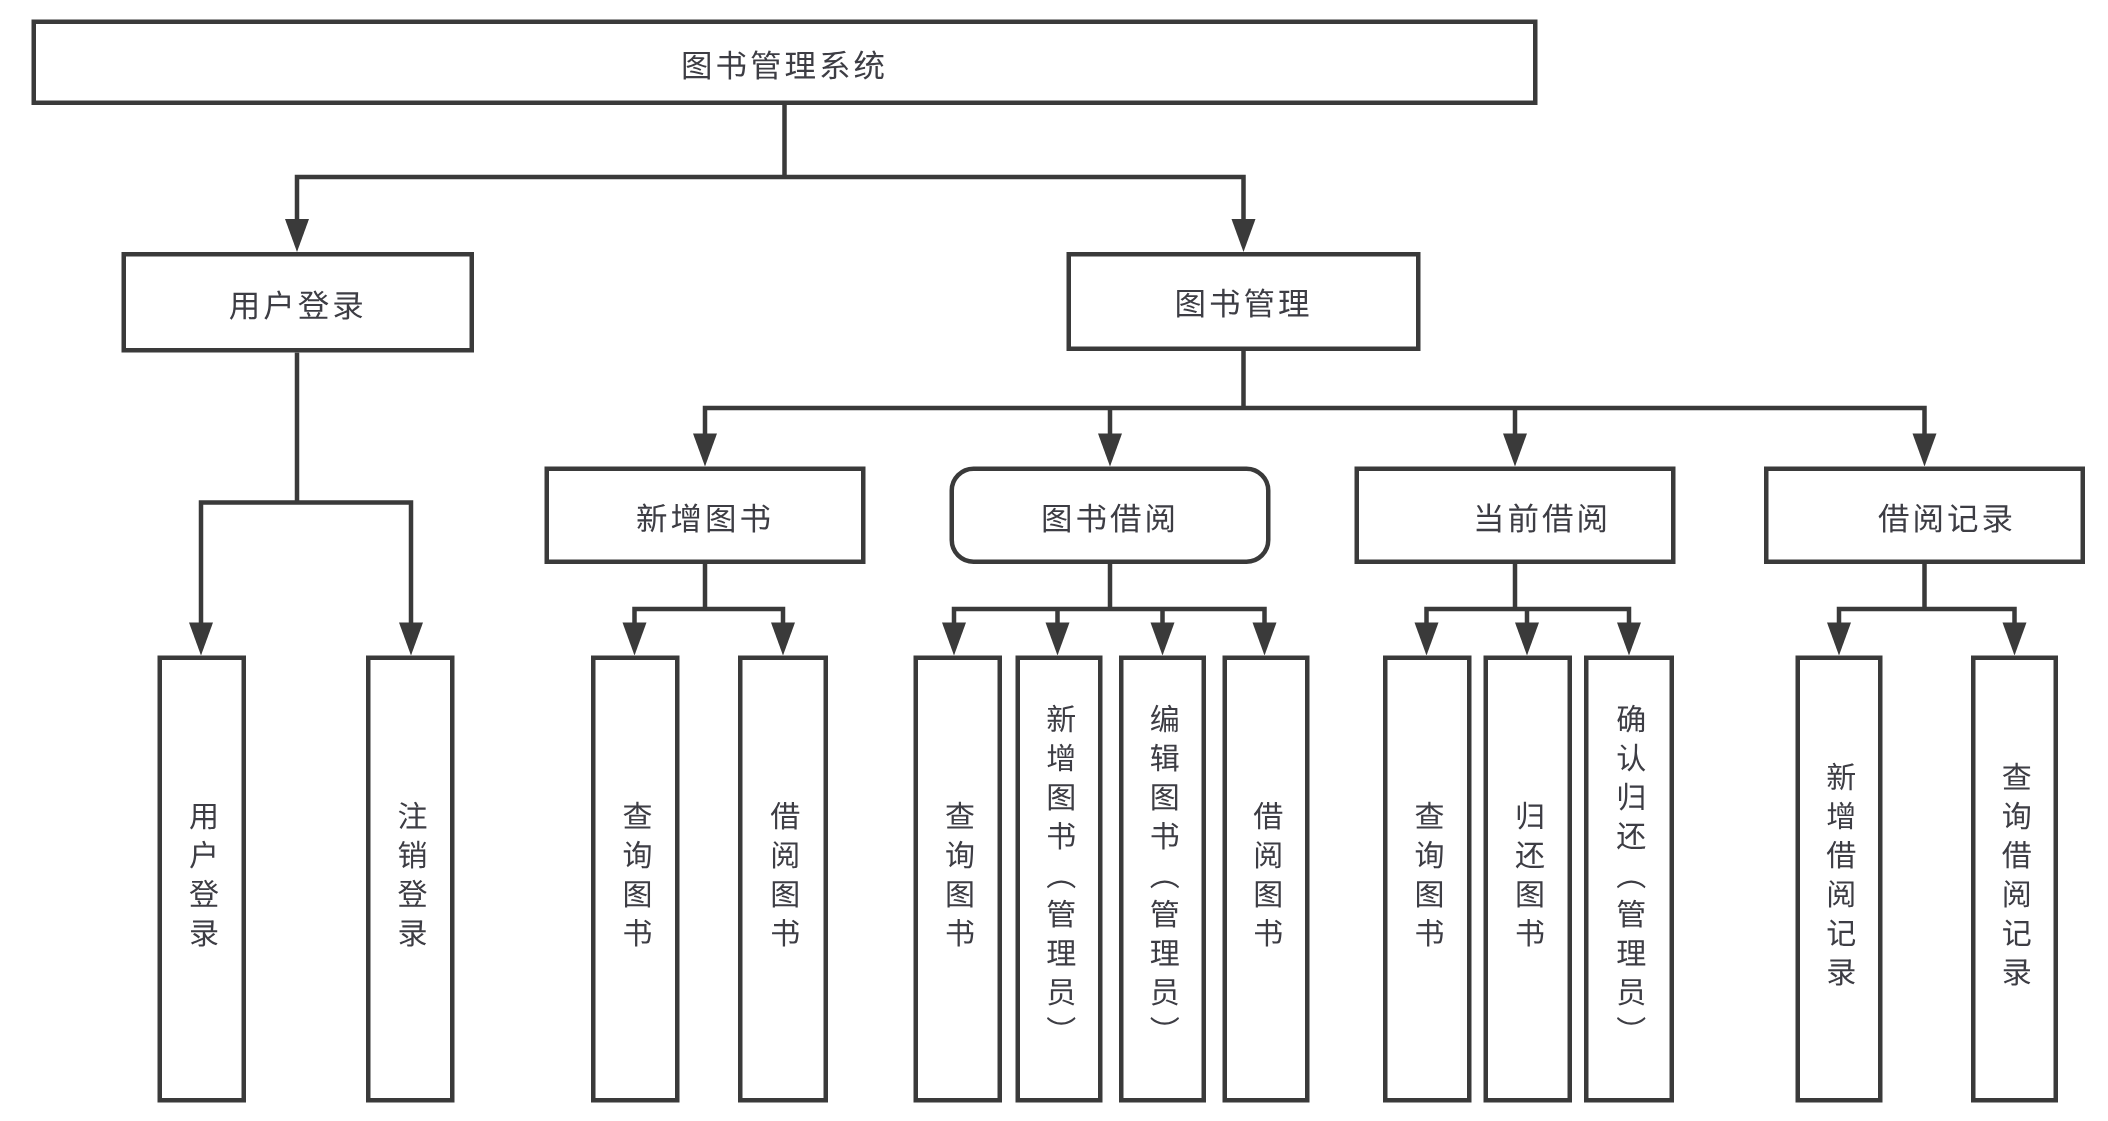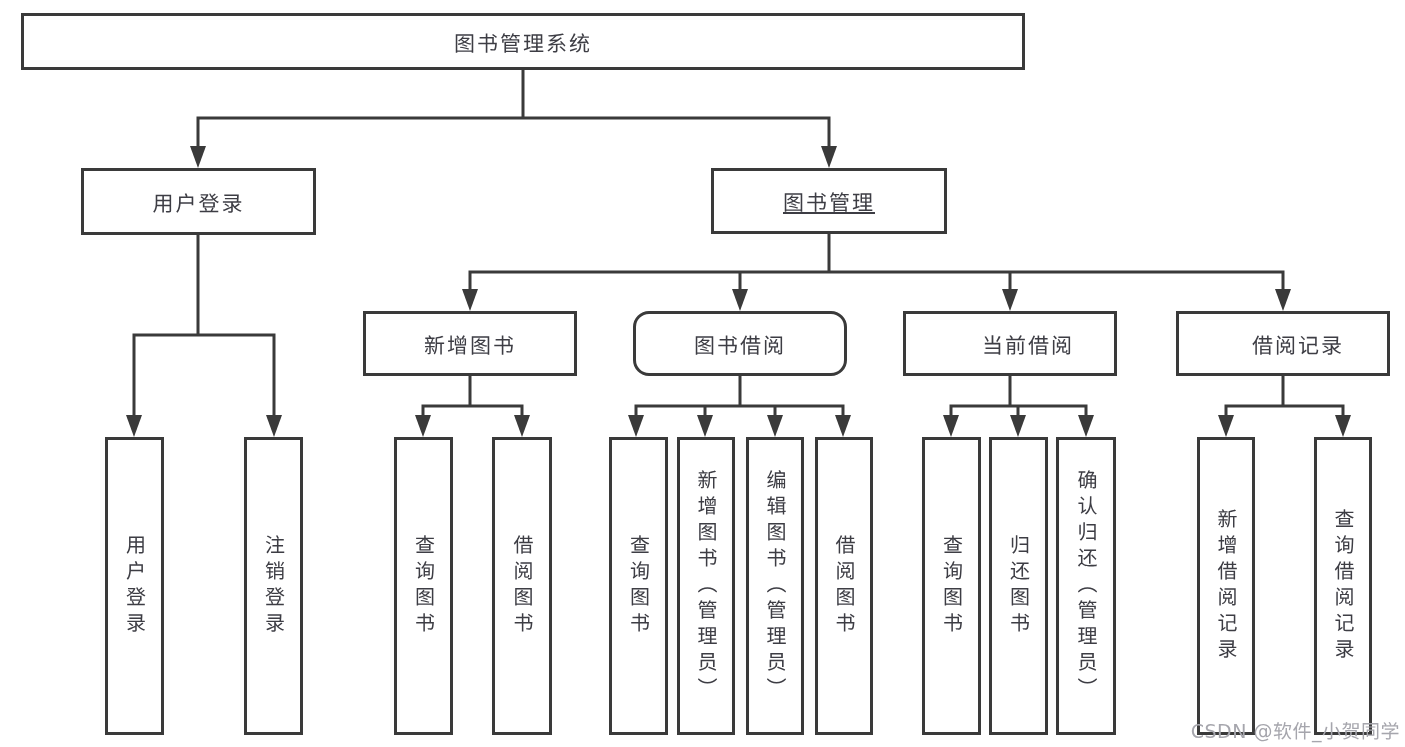--- a/index.html
+++ b/index.html
@@ -63,21 +63,21 @@
       <polygon points="1218,415 1234,415 1226,437" fill="#3a3a3a"></polygon>
       <polygon points="1335,415 1351,415 1343,437" fill="#3a3a3a"></polygon>
     </svg>
   <div id="nodes">
       <div class="node h" style="left: 21px; top: 13px; width: 1004px; height: 57px;">
         <span class="lbl">图书管理系统</span>
       </div>
       <div class="node h" style="left: 81px; top: 168px; width: 235px; height: 67px;">
         <span class="lbl">用户登录</span>
       </div>
-      <div class="node h" style="left: 711px; top: 168px; width: 236px; height: 66px; text-decoration: underline;">
+      <div class="node h" style="left: 711px; top: 168px; width: 236px; height: 66px;">
         <span class="lbl">图书管理</span>
       </div>
       <div class="node h" style="left: 363px; top: 311px; width: 214px; height: 65px;">
         <span class="lbl">新增图书</span>
       </div>
       <div class="node h" style="left: 633px; top: 311px; width: 214px; height: 65px; border-radius: 16px;">
         <span class="lbl">图书借阅</span>
       </div>
       <div class="node h" style="left: 903px; top: 311px; width: 214px; height: 65px; padding-left: 36px;">
         <span class="lbl">当前借阅</span>
@@ -118,14 +118,13 @@
       <div class="node v" style="left: 1056px; top: 437px; width: 60px; height: 298px;">
         <span class="lbl">确认归还（管理员）</span>
       </div>
       <div class="node v" style="left: 1197px; top: 437px; width: 58px; height: 298px;">
         <span class="lbl">新增借阅记录</span>
       </div>
       <div class="node v" style="left: 1314px; top: 437px; width: 58px; height: 298px;">
         <span class="lbl">查询借阅记录</span>
       </div>
     </div>
-  <div id="watermark">CSDN @软件_小贺同学</div>
 </div>
 
 </body></html>

